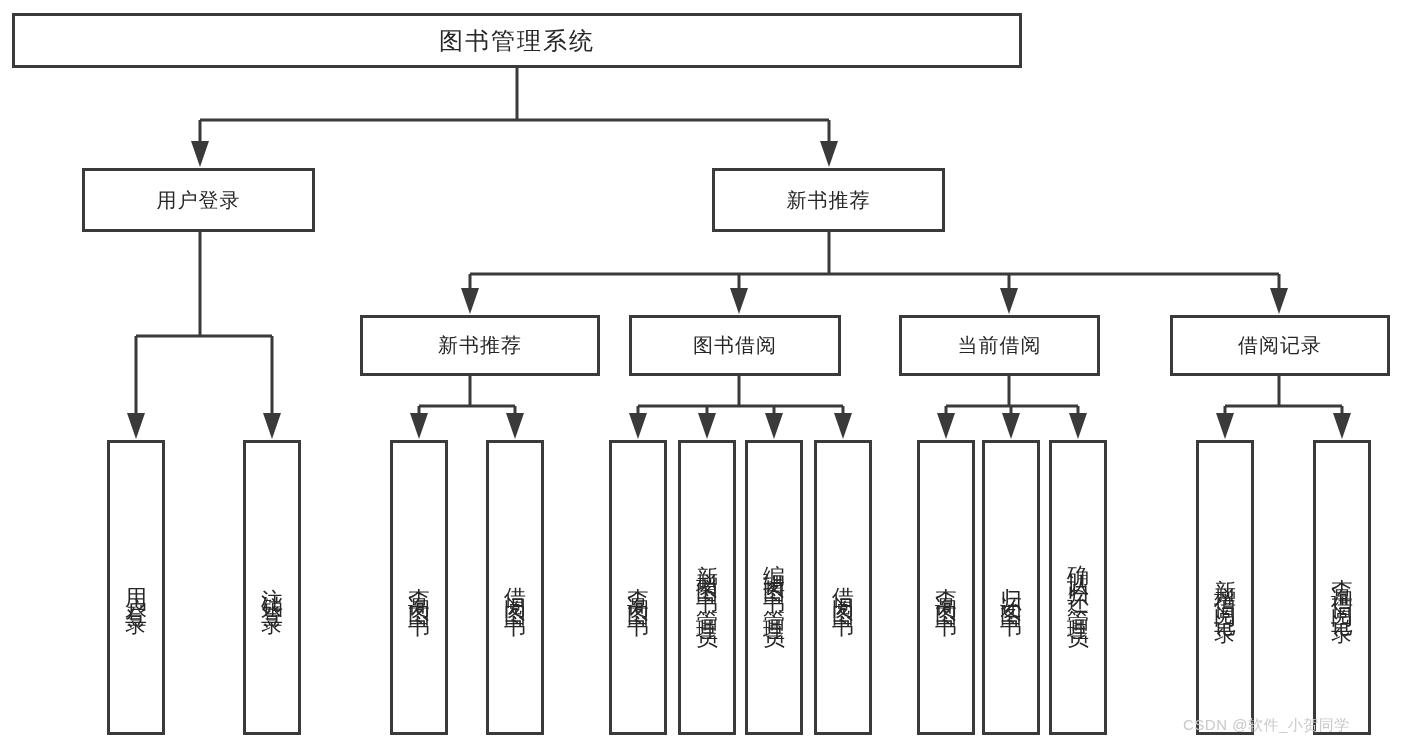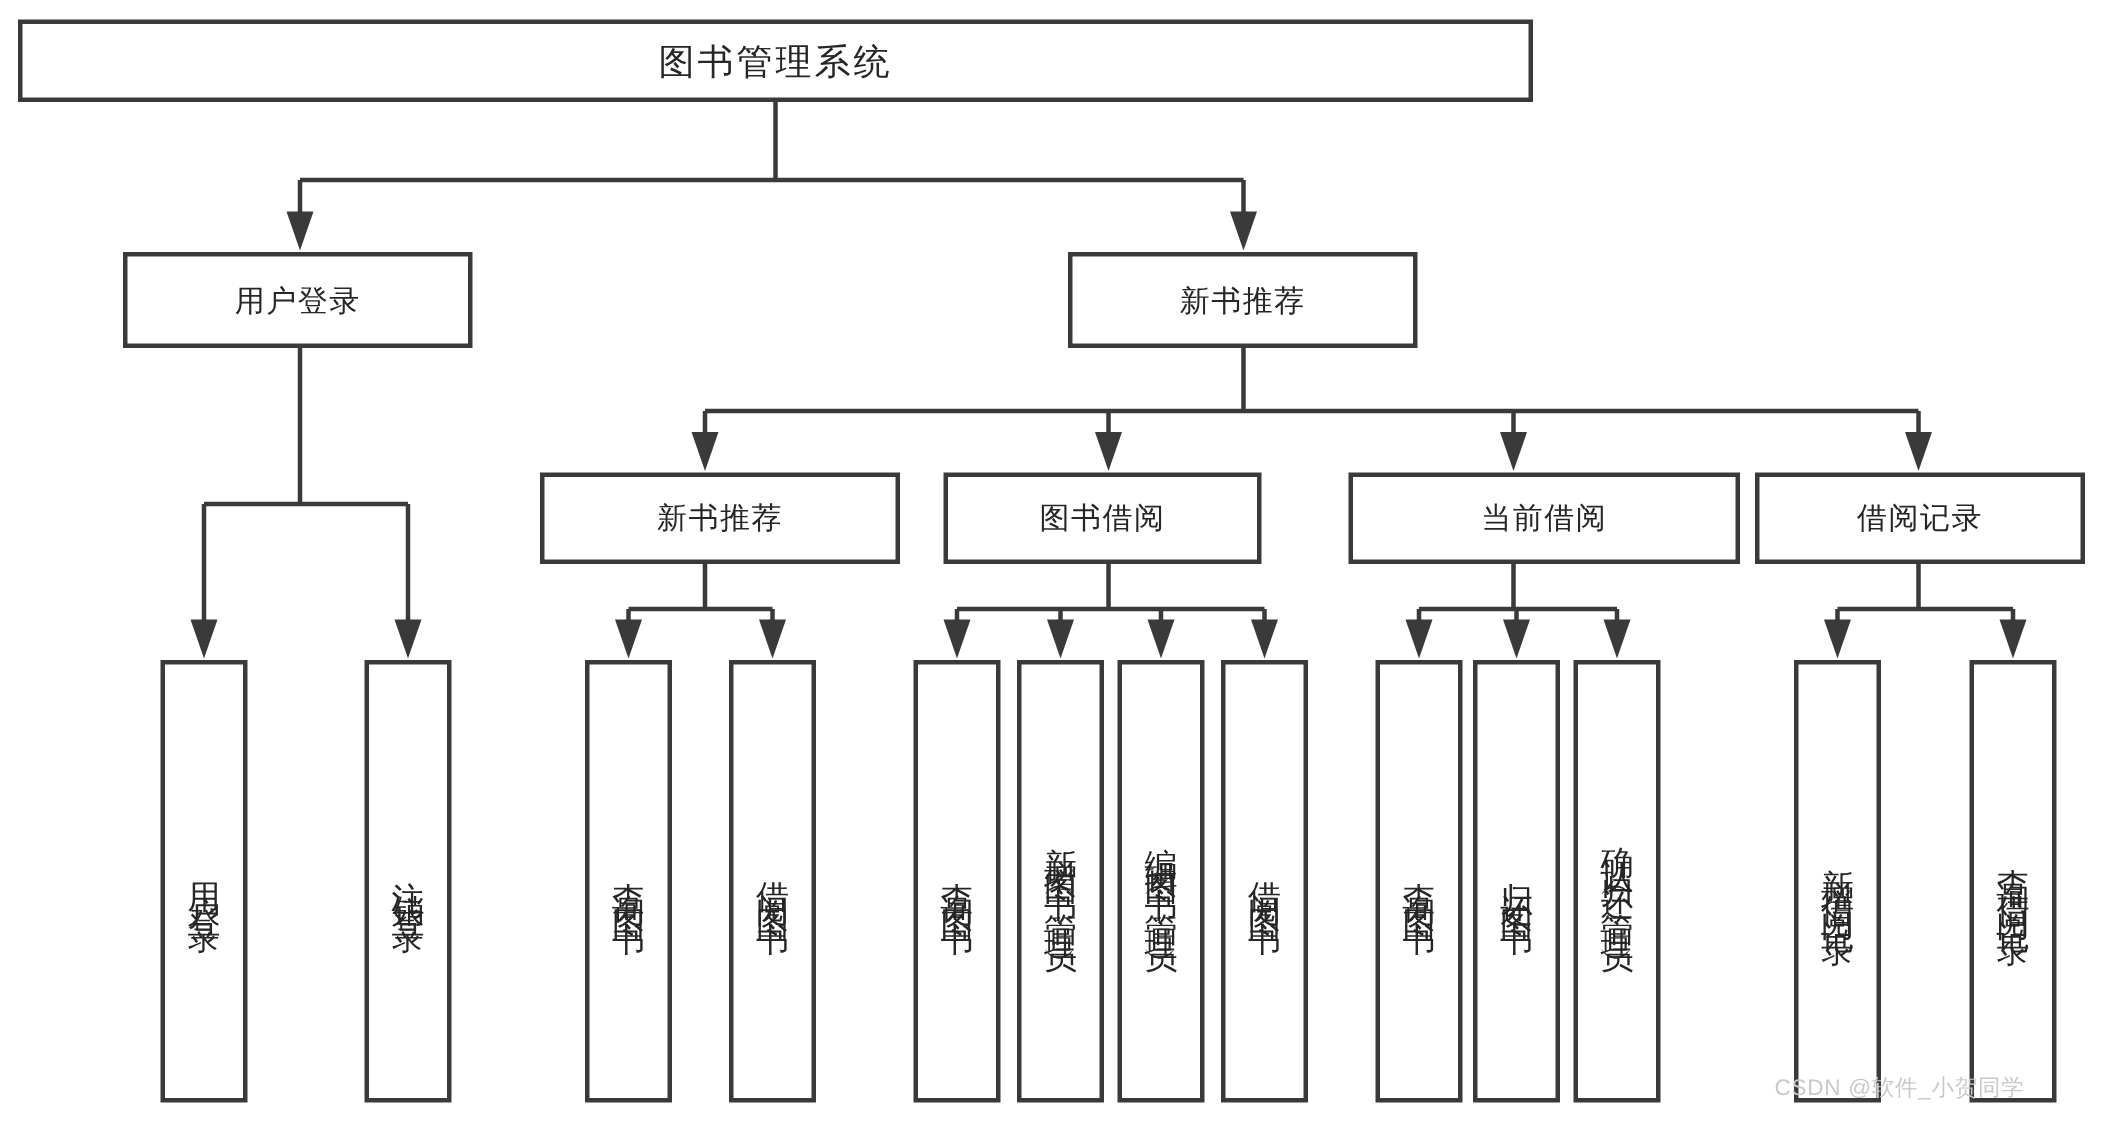--- a/index.html
+++ b/index.html
@@ -121,21 +121,21 @@
   <div class="node" style="left:712px; top:168px; width:233px; height:64px;">
     <span class="label">新书推荐</span>
   </div>
 
   <div class="node" style="left:360px; top:315px; width:240px; height:61px;">
     <span class="label">新书推荐</span>
   </div>
   <div class="node" style="left:629px; top:315px; width:212px; height:61px;">
     <span class="label">图书借阅</span>
   </div>
-  <div class="node" style="left:899px; top:315px; width:261px; height:61px;">
+  <div class="node" style="left:899px; top:315px; width:201px; height:61px;">
     <span class="label">当前借阅</span>
   </div>
   <div class="node" style="left:1170px; top:315px; width:220px; height:61px;">
     <span class="label">借阅记录</span>
   </div>
 
   <div class="node vnode" style="left:107px; top:440px; width:58px; height:295px;">
     <span class="label">用户登录</span>
   </div>
   <div class="node vnode" style="left:243px; top:440px; width:58px; height:295px;">

